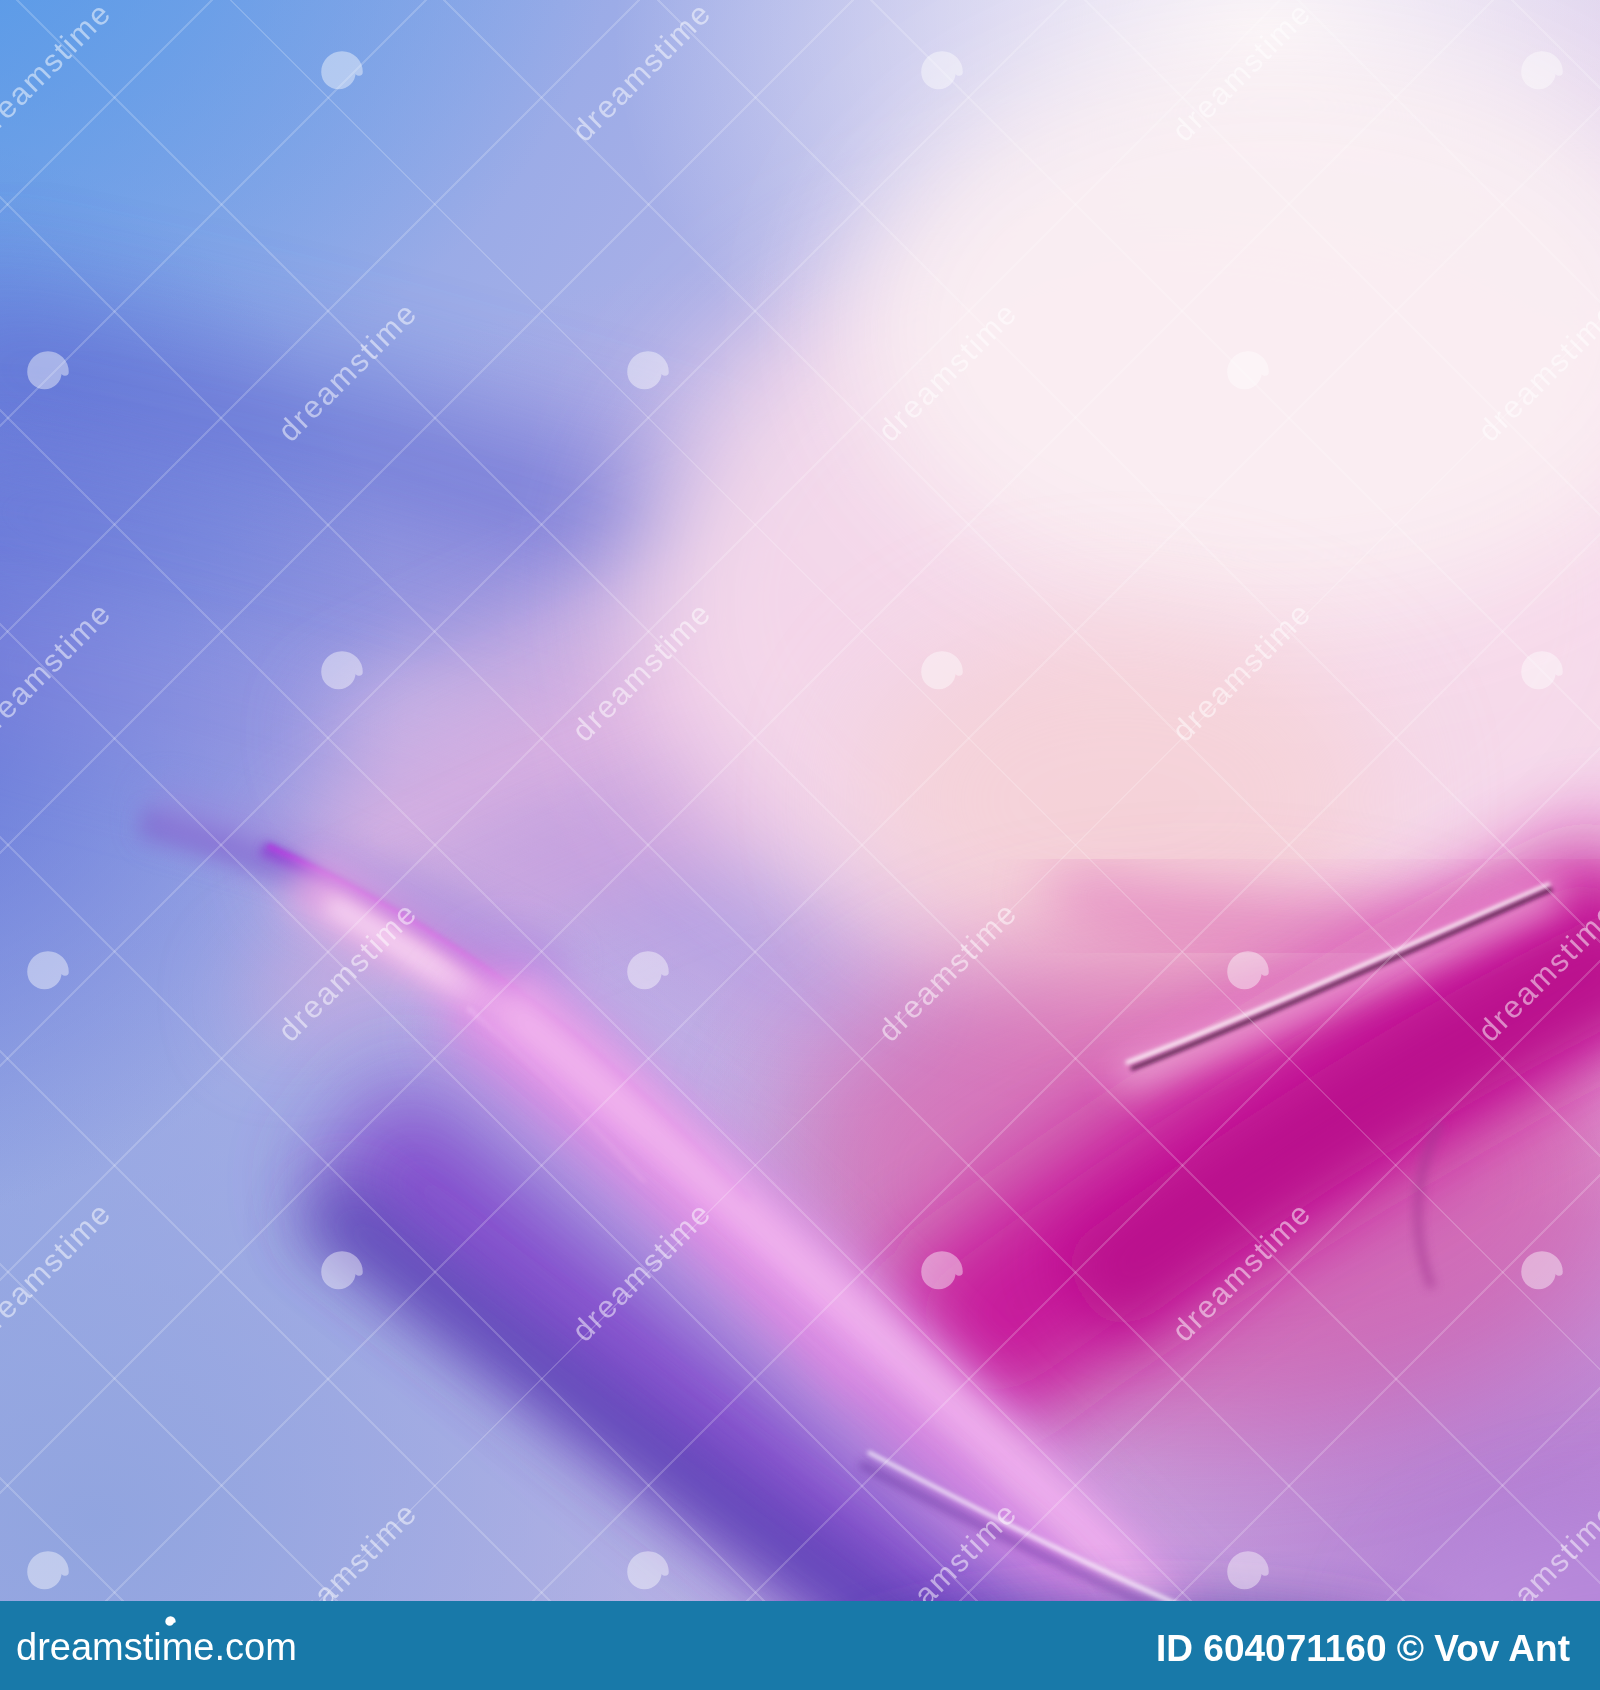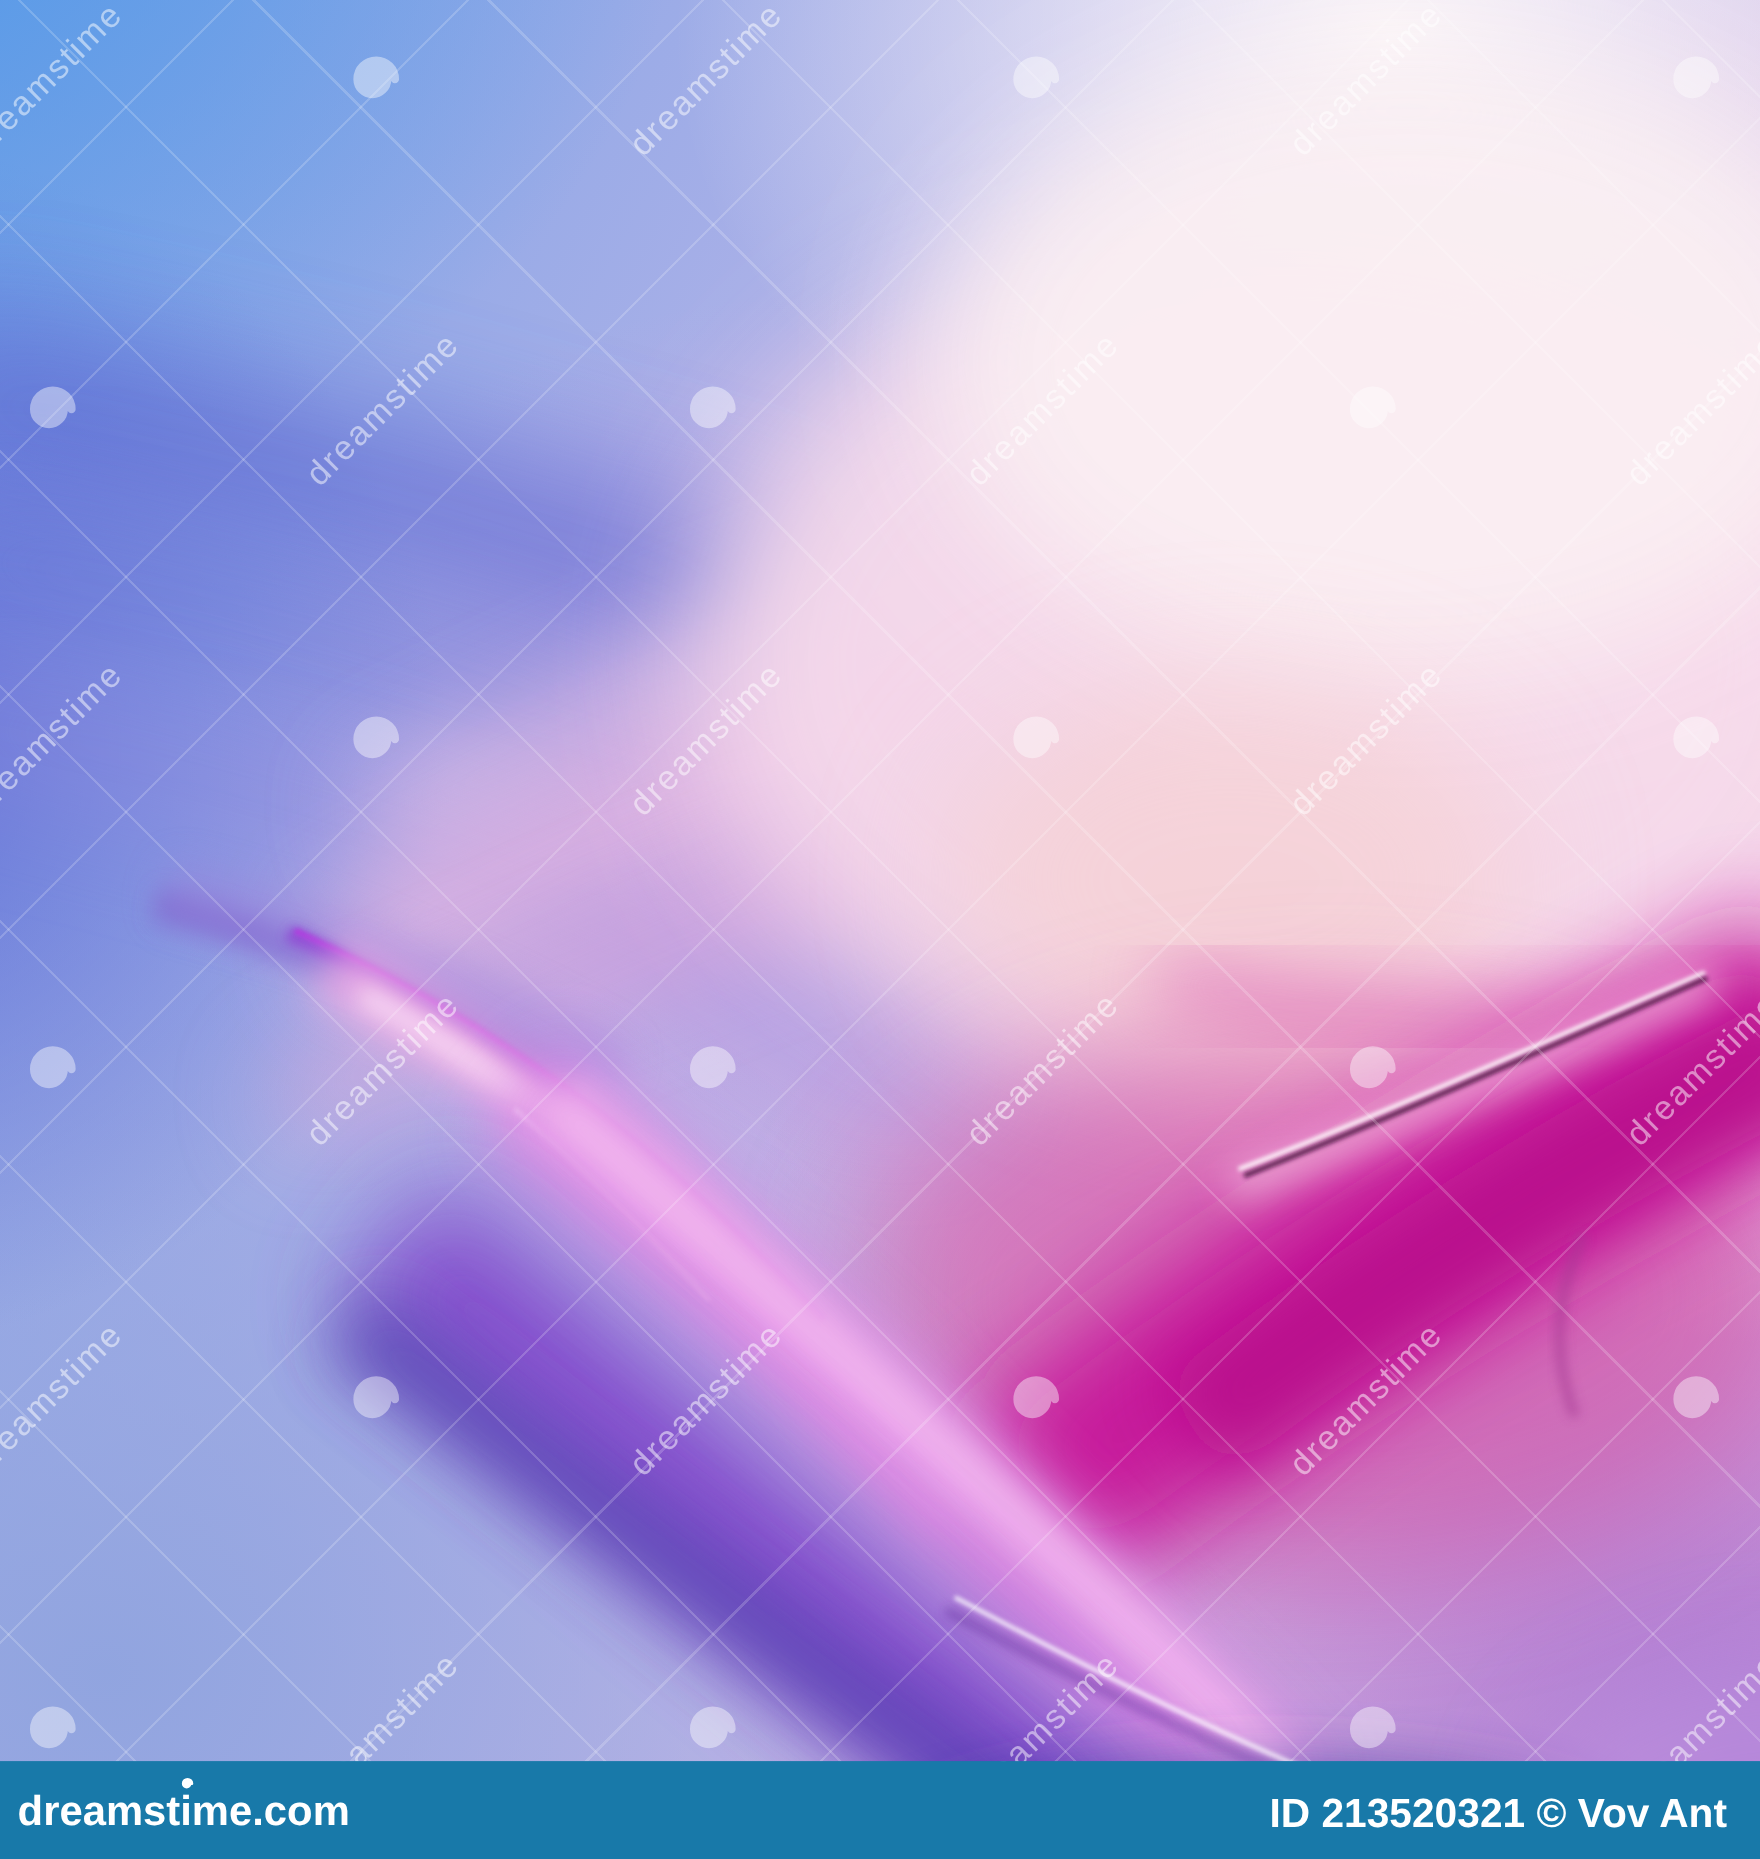--- a/index.html
+++ b/index.html
@@ -44,21 +44,21 @@
   }
   .wm-spiral{position:absolute;width:72px;height:72px;opacity:0.42;}
 
   
   .footer-bar{
     position:absolute;left:0;top:1601px;width:1600px;height:89px;
     background:#1879a9;z-index:5;
   }
   .logo{
     position:absolute;left:16px;top:1627px;z-index:6;
-    color:#ffffff;font-weight:700;font-size:38px;line-height:40px;letter-spacing:0px;
+    color:#ffffff;font-weight:400;font-size:38px;line-height:40px;letter-spacing:0px;
   }
   .logo-spiral{position:absolute;left:162px;top:1613px;width:17px;height:17px;z-index:7;}
   .credit{
     position:absolute;right:30px;top:1630px;z-index:6;
     color:#ffffff;font-weight:700;font-size:37px;line-height:38px;
     text-align:right;
   }
 </style>
 </head>
 <body>
@@ -213,15 +213,15 @@
       <div class="wm-text" style="left: 1548px; top: 1572px;">dreamstime</div>
     </div>
 
   <div class="footer-bar" style="background: rgb(24, 121, 169);"></div>
   <div class="logo">
     <span>dreamstime.com</span>
   </div>
   <svg class="logo-spiral" viewBox="0 0 72 72">
     <path d="M 33 36 a 3 3 0 0 1 6 0 a 6.5 6.5 0 0 1 -13 0 a 10 10 0 0 1 20 0 a 13.5 13.5 0 0 1 -27 0 a 17 17 0 0 1 34 0" fill="none" stroke="#ffffff" stroke-width="10" stroke-linecap="round"></path>
   </svg>
-  <div class="credit">ID 213520321 © Vov Ant</div>
+  <div class="credit">ID 604071160 © Vov Ant</div>
 
 </div>
 
 </body></html>

